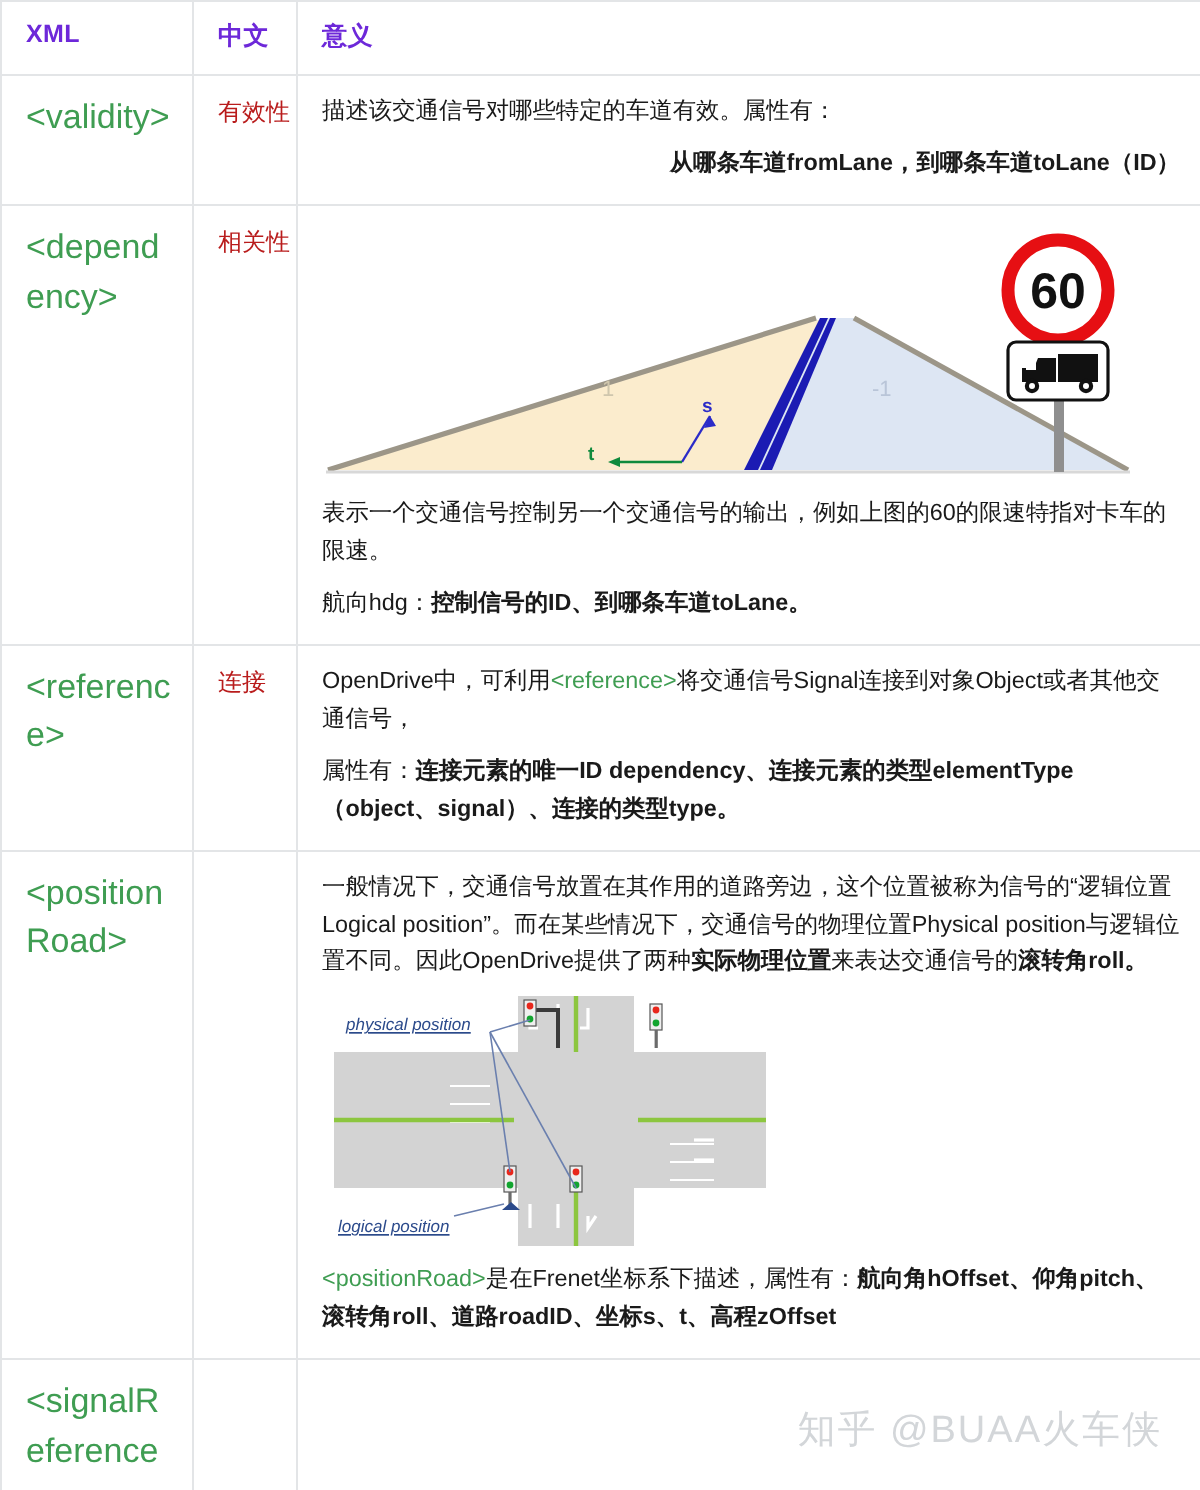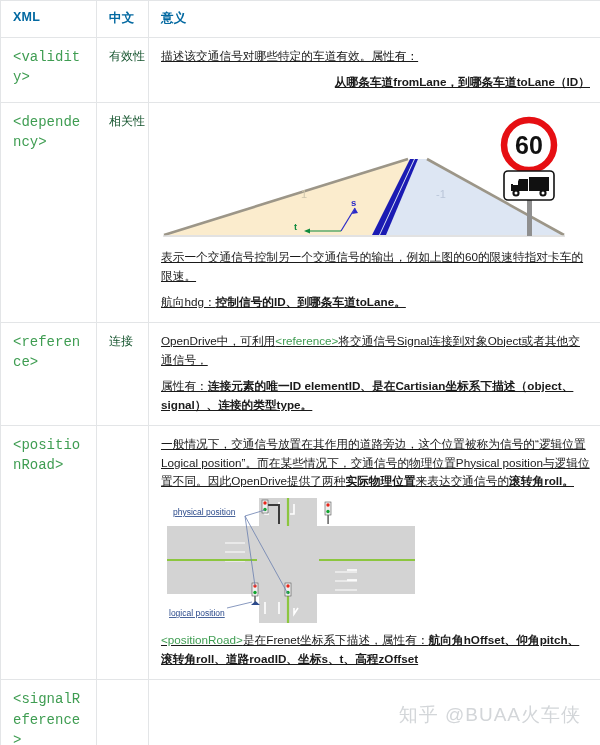--- a/index.html
+++ b/index.html
@@ -27,74 +27,74 @@
     padding: 9px 10px 10px 12px;
     text-align: left;
   }
   .col-xml   { width: 96px; }
   .col-cn    { width: 52px; }
   .col-mean  { width: 452px; }
 
   thead th {
     font-size: 12.5px;
     font-weight: bold;
-    color: #0369a1;
+    color: #6d28d9;
     padding-top: 8px;
     padding-bottom: 8px;
     height: 14px;
     letter-spacing: 0.2px;
     margin-top: 16px;
   }
 
   .tag {
     color: #3f9d52;
-    font-size: 14px;
+    font-size: 17px;
     line-height: 1.45;
     word-break: break-all;
-    font-family: Liberation Mono, monospace;
+    font-family: Liberation Sans, sans-serif;
   }
   .tag-inline {
     color: #3f9d52;
   }
   .cn-cell {
     font-size: 12px;
-    color: #14532d;
+    color: #b91c1c;
     line-height: 1.5;
     white-space: nowrap;
   }
   .mean-cell {
     font-size: 11.7px;
     line-height: 1.62;
     color: #1a1a1a;
   }
   .mean-cell p {
     margin: 0 0 7px 0;
-    text-decoration: underline;
   }
   .mean-cell p:last-child { margin-bottom: 0; }
   .b { font-weight: bold; text-align: right; }
 
   
   .fig-road {
     position: relative;
     width: 430px;
     height: 128px;
     margin: 1px 0 7px -2px;
     background: #ffffff;
     overflow: hidden;
   }
   .fig-road svg { display: block; }
 
   
   .fig-junction {
     position: relative;
-    width: 248px;
+    width: 216px;
     height: 125px;
     margin: 6px 0 8px 6px;
     overflow: hidden;
+    font-style: italic;
   }
   .fig-junction svg { display: block; }
 
   
   .watermark {
     position: absolute;
     right: 19px;
     bottom: 17px;
     font-size: 19px;
     color: #d3d6d9;
@@ -188,21 +188,21 @@
         <p>表示一个交通信号控制另一个交通信号的输出，例如上图的60的限速特指对卡车的限速。</p>
         <p><span>航向hdg：</span><span class="b">控制信号的ID、到哪条车道toLane。</span></p>
       </td>
     </tr>
 
     <tr>
       <td class="tag">&lt;reference&gt;</td>
       <td class="cn-cell">连接</td>
       <td class="mean-cell">
         <p>OpenDrive中，可利用<span class="tag-inline">&lt;reference&gt;</span>将交通信号Signal连接到对象Object或者其他交通信号，</p>
-        <p><span>属性有：</span><span class="b">连接元素的唯一ID elementID、是在Cartisian坐标系下描述（object、signal）、连接的类型type。</span></p>
+        <p><span>属性有：</span><span class="b">连接元素的唯一ID dependency、连接元素的类型elementType（object、signal）、连接的类型type。</span></p>
       </td>
     </tr>
 
     <tr>
       <td class="tag">&lt;positionRoad&gt;</td>
       <td class="cn-cell"></td>
       <td class="mean-cell">
         <p>一般情况下，交通信号放置在其作用的道路旁边，这个位置被称为信号的“逻辑位置Logical position”。而在某些情况下，交通信号的物理位置Physical position与逻辑位置不同。因此OpenDrive提供了两种<span class="b">实际物理位置</span>来表达交通信号的<span class="b">滚转角roll。</span></p>
 
         <div class="fig-junction">

